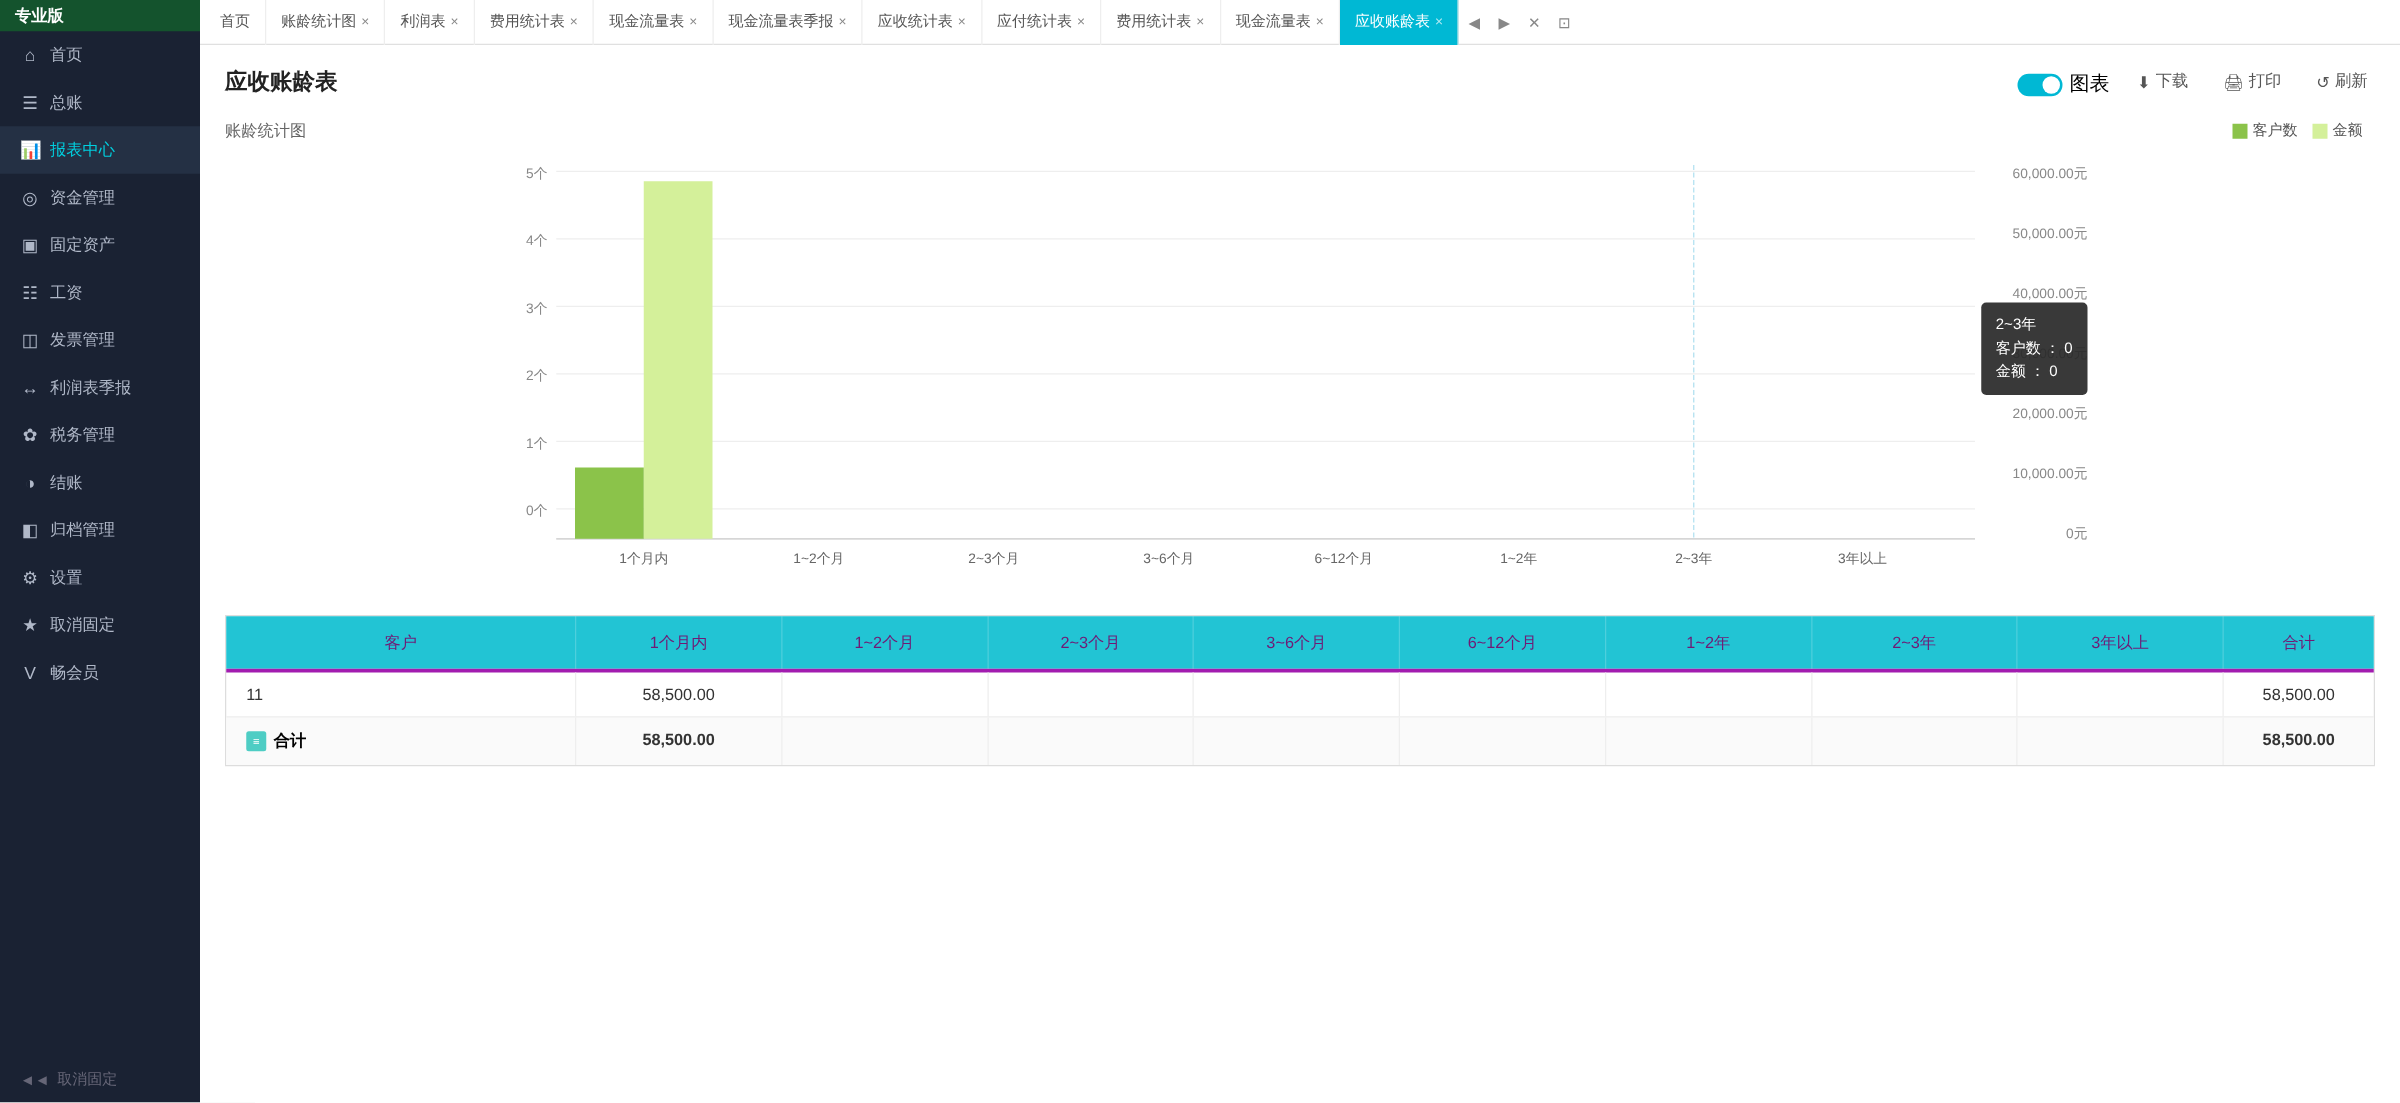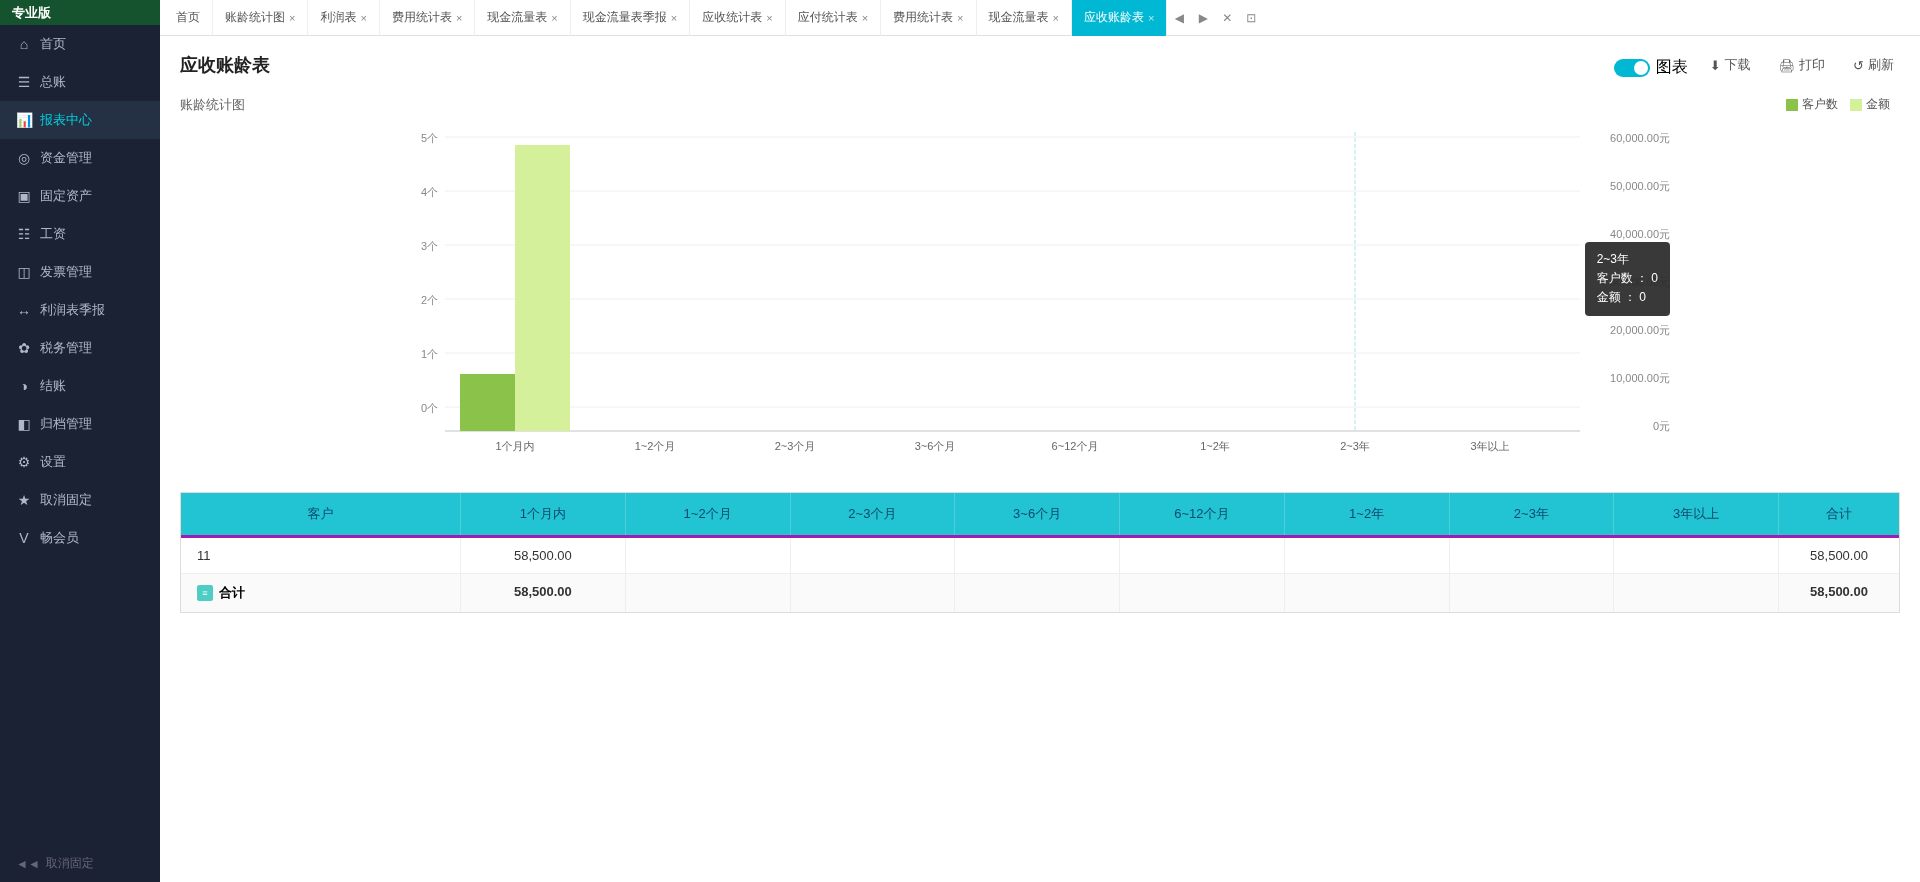--- a/index.html
+++ b/index.html
@@ -195,21 +195,21 @@
     
     .table-section {
       margin: 0 20px 20px 20px;
       border: 1px solid #ddd;
       flex-shrink: 0;
     }
     .table-header-row {
       display: grid;
       grid-template-columns: 280px repeat(8, 1fr) 120px;
       background: #22c4d4;
-      color: #0c4a6e;
+      color: #701a75;
     }
     .th {
       padding: 12px 8px;
       text-align: center;
       font-size: 13px;
       font-weight: 500;
       border-right: 1px solid rgba(255,255,255,0.2);
     }
     .th:last-child { border-right: none; }
     .table-row {

